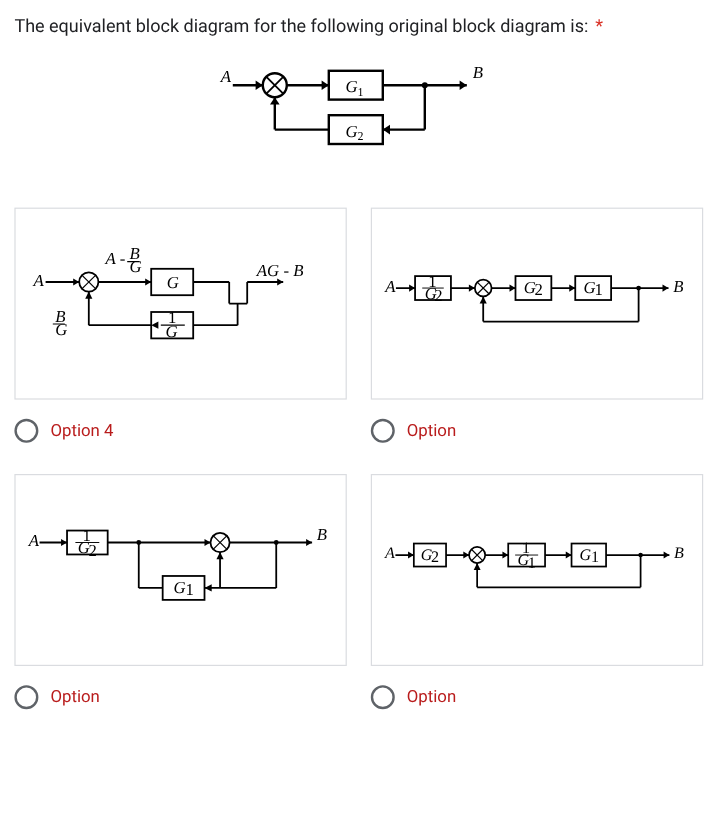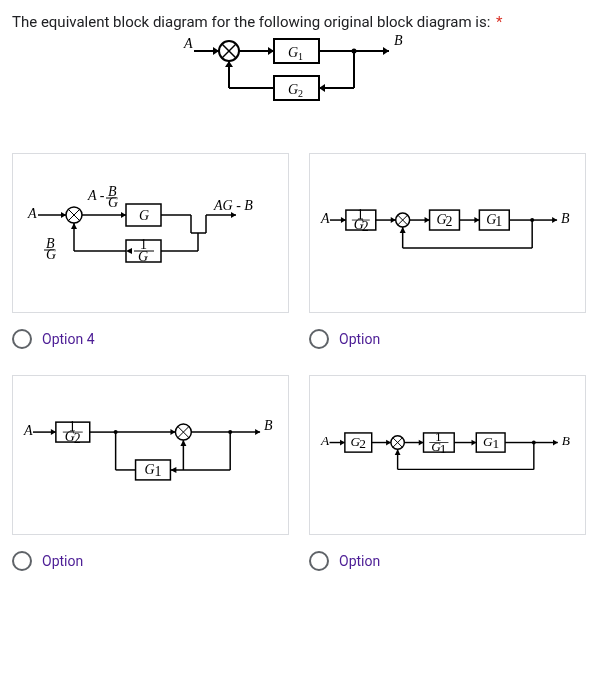--- a/index.html
+++ b/index.html
@@ -11,20 +11,21 @@
       font-family: 'Roboto', Arial, sans-serif;
       font-size: 14px;
       color: #202124;
       background: #fff;
       width: 598px;
       padding: 12px;
     }
     .question-text {
       font-size: 15px;
       color: #202124;
+      margin-bottom: 20px;
       line-height: 1.4;
     }
     .required {
       color: #d93025;
       margin-left: 2px;
     }
     .main-diagram {
       display: flex;
       justify-content: center;
       margin-bottom: 30px;
@@ -57,21 +58,21 @@
     }
     .radio-circle {
       width: 20px;
       height: 20px;
       border: 2px solid #5f6368;
       border-radius: 50%;
       flex-shrink: 0;
     }
     .option-label {
       font-size: 14px;
-      color: #4c1d95;
+      color: #b91c1c;
     }
     svg {
       max-width: 100%;
       max-height: 100%;
     }
     text {
       font-family: 'Times New Roman', serif;
       font-size: 14px;
     }
     .sub {

